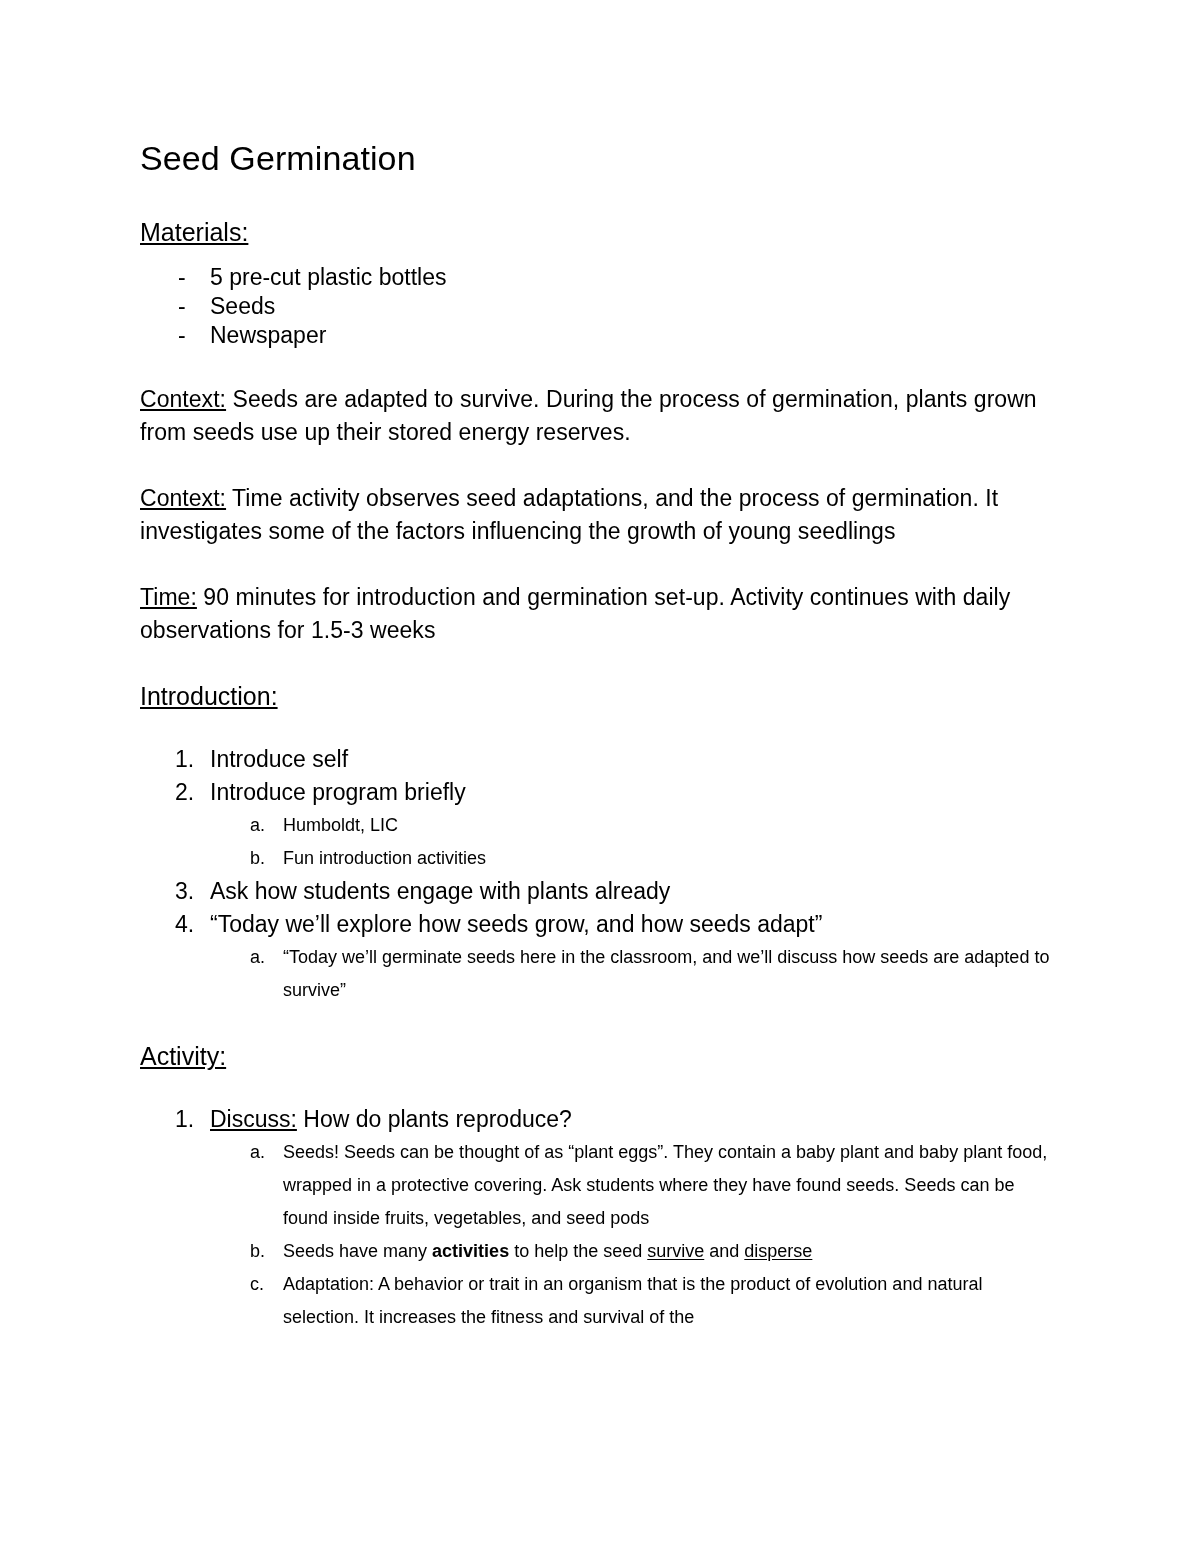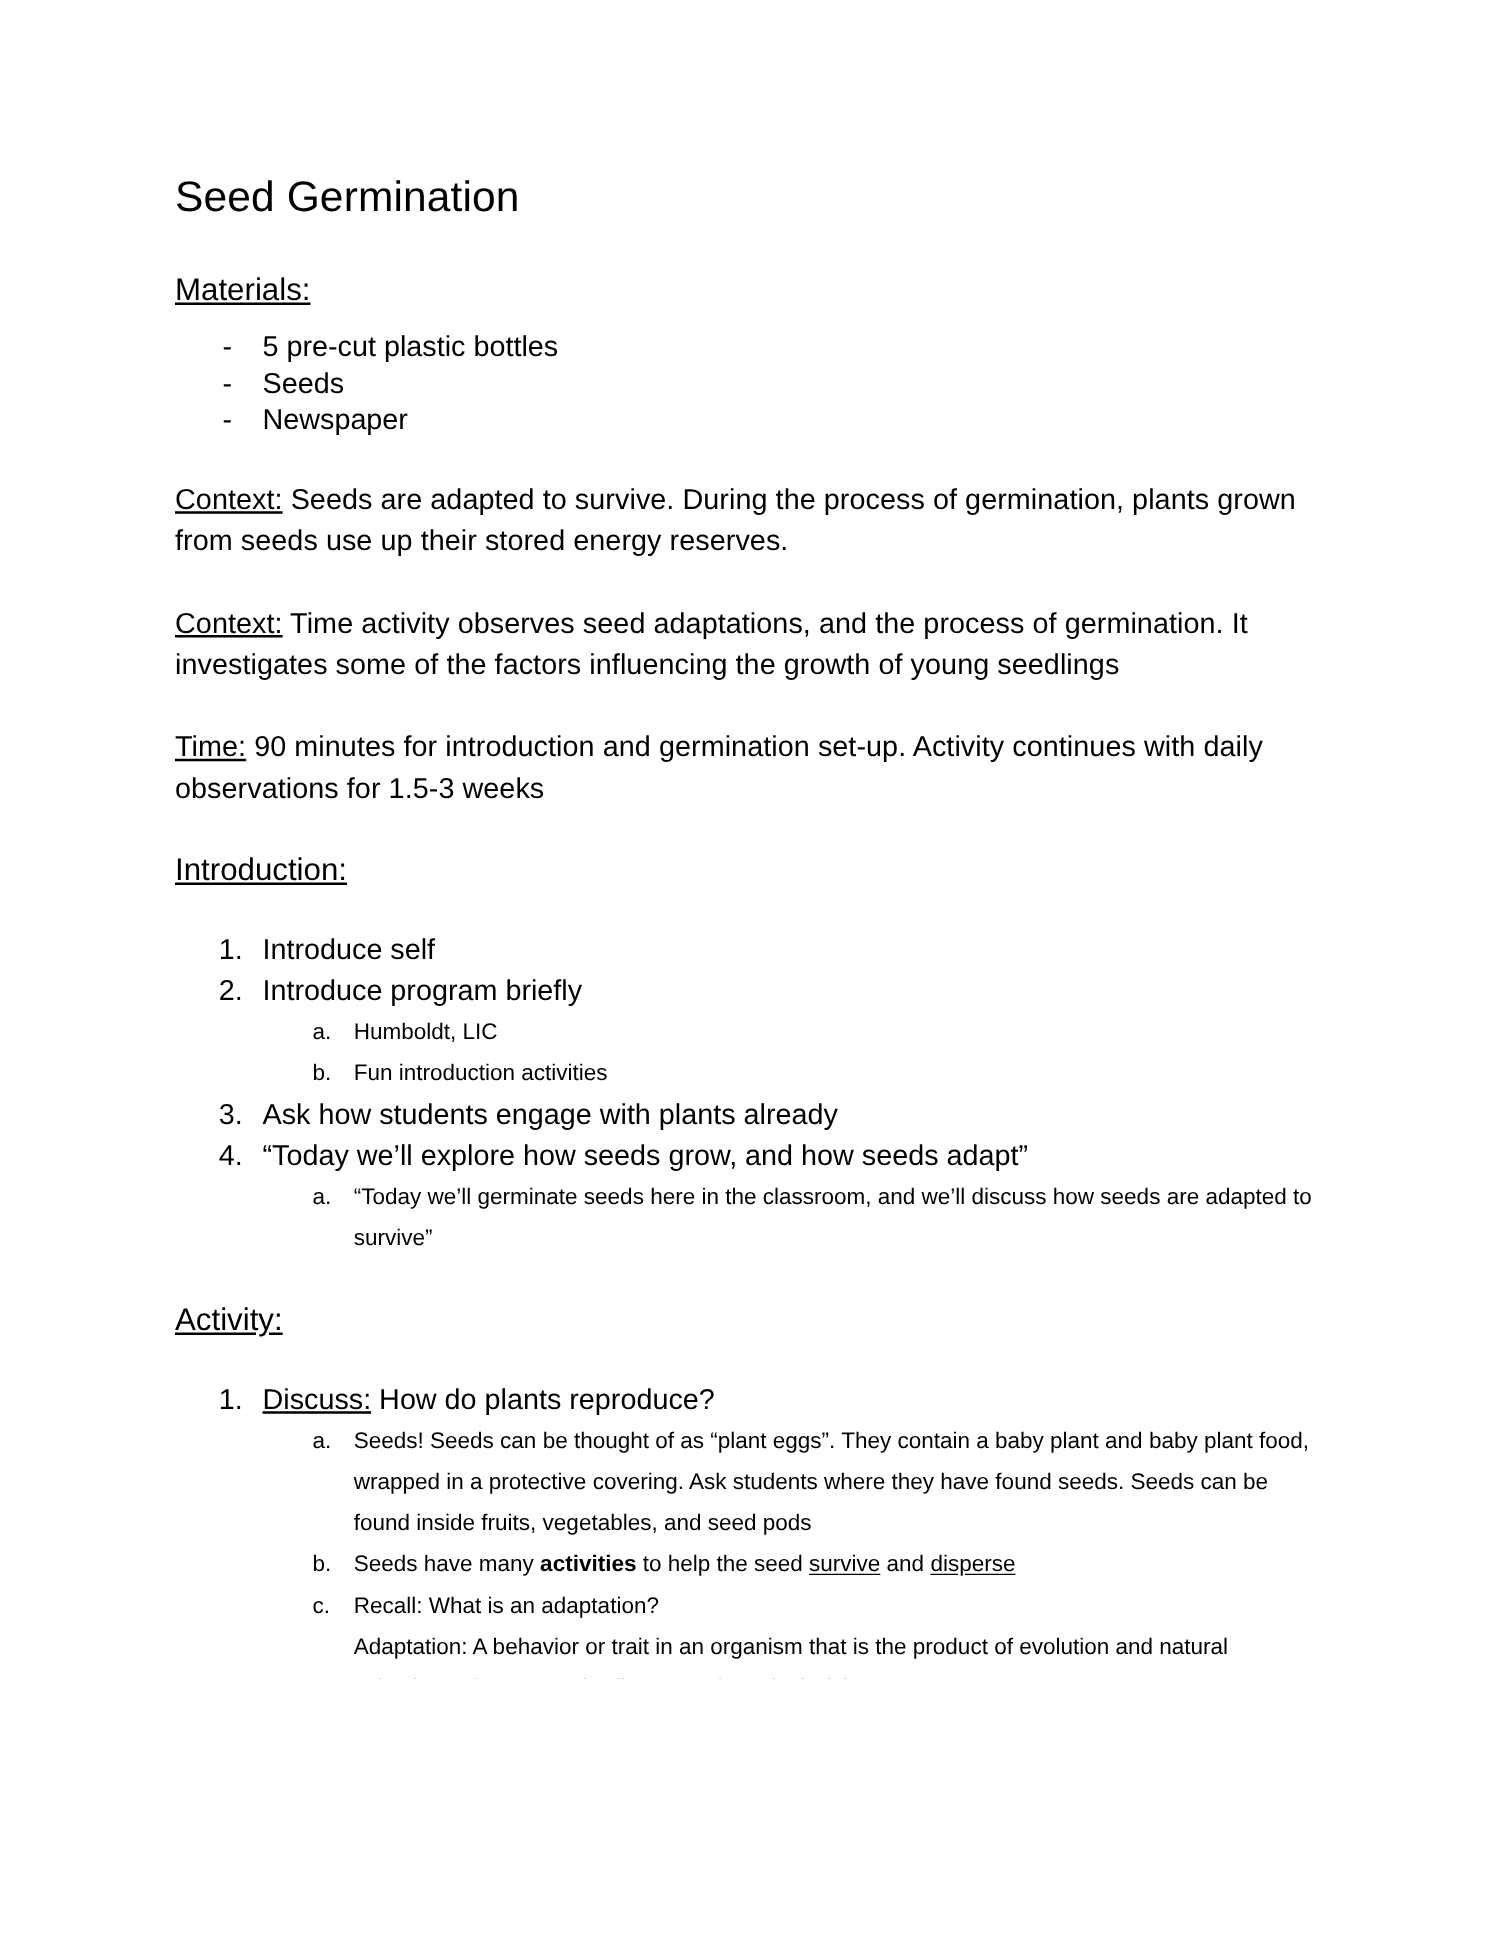--- a/index.html
+++ b/index.html
@@ -205,20 +205,19 @@
     <li>
       <span class="u">Discuss:</span><span> How do plants reproduce?</span>
       <ol class="alpha-list">
         <li>
           <span>Seeds! Seeds can be thought of as “plant eggs”. They contain a baby plant and baby plant food, wrapped in a protective covering. Ask students where they have found seeds. Seeds can be found inside fruits, vegetables, and seed pods</span>
         </li>
         <li>
           <span>Seeds have many </span><span class="b">activities</span><span> to help the seed </span><span class="u">survive</span><span> and </span><span class="u">disperse</span>
         </li>
         <li>
-          <span class="li-extra-line">Recall: What is an adaptation?</span>
           <span class="li-extra-line">Adaptation: A behavior or trait in an organism that is the product of evolution and natural selection. It increases the fitness and survival of the</span>
         </li>
       </ol>
     </li>
   </ol>
 
 </div>
 
 </body></html>

